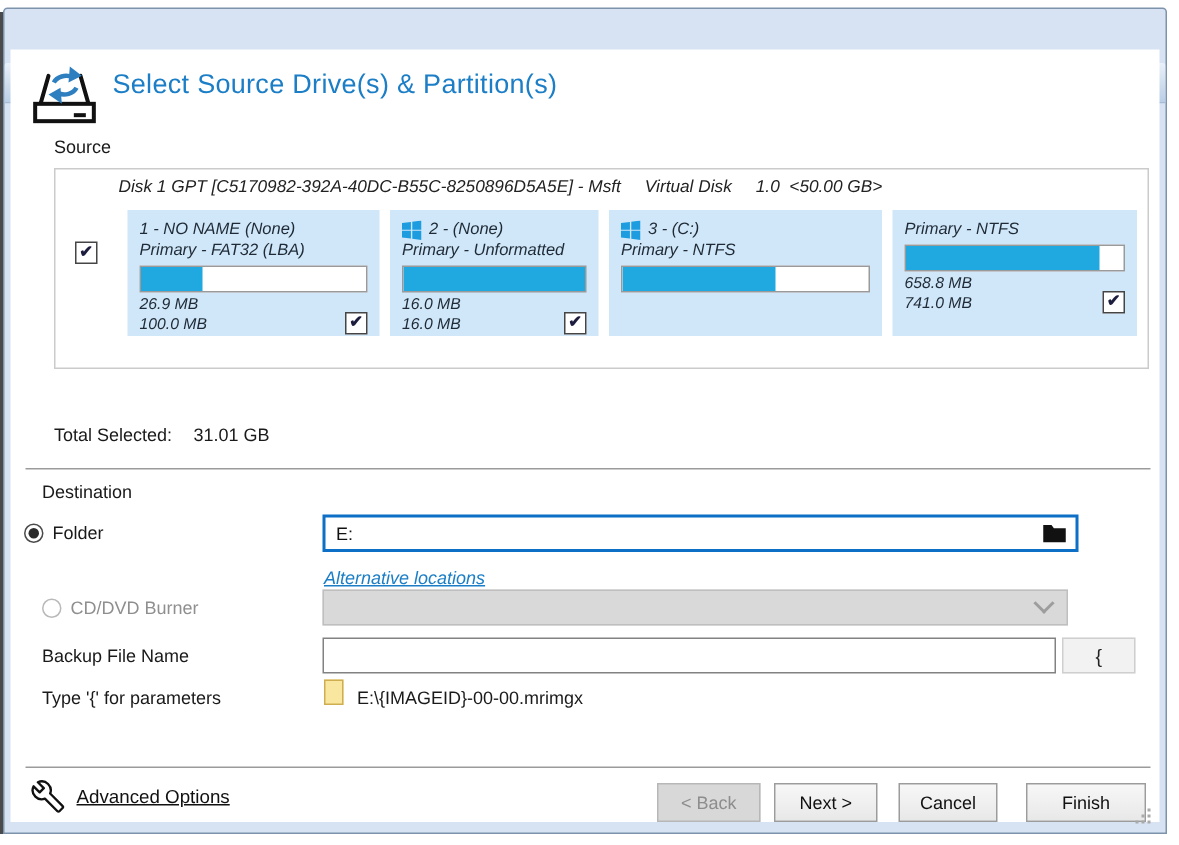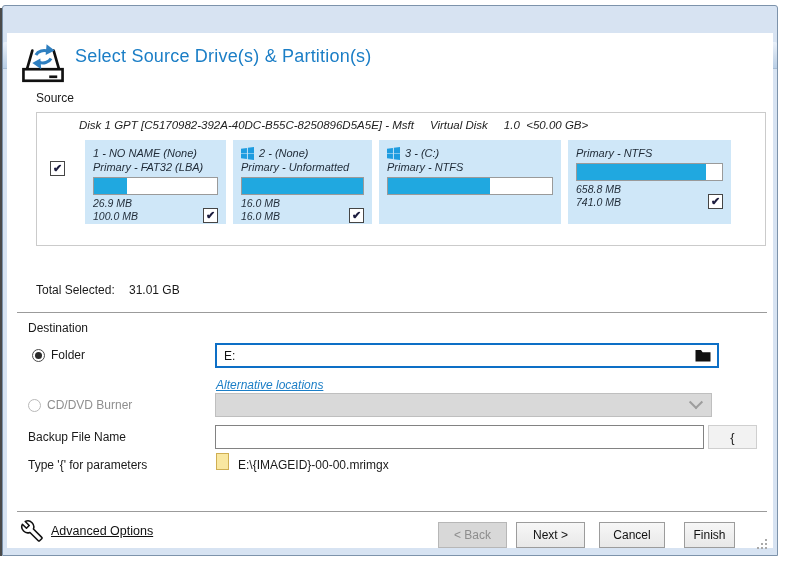--- a/index.html
+++ b/index.html
@@ -49,21 +49,21 @@
   .disk-info{
     position:absolute;left:42px;top:6px;
     font-size:11.5px;font-style:italic;color:#222;white-space:pre;
   }
   .disk-check{position:absolute;left:13px;top:48px;}
   .tiles{position:absolute;left:48px;top:27px;display:flex;gap:7px;}
   .tile{
     background:#cfe7f8;height:84px;box-sizing:border-box;
     padding:6px 8px 5px 8px;
   }
-  .tile.t1{width:141px;}  .tile.t2{width:139px;}
+  .tile.t1{width:168px;}  .tile.t2{width:139px;}
   .tile.t3{width:182px;}  .tile.t4{width:163px;}
   .tline{font-size:11px;font-style:italic;color:#1f2a36;display:flex;align-items:center;gap:5px;line-height:14px;white-space:nowrap;overflow:hidden;}
   .winlogo{display:inline-block;width:13px;height:13px;flex:0 0 auto;}
   .pbar{
     margin-top:3px;height:18px;background:#fff;border:1px solid #9a9a9a;
     box-sizing:border-box;overflow:hidden;
   }
   .pbar-fill{height:100%;background:#20a8e0;}
   .tile-bottom{margin-top:2px;display:flex;justify-content:space-between;align-items:flex-end;}
   .sizes div{font-size:10.5px;font-style:italic;color:#1f2a36;line-height:13px;white-space:nowrap;}
@@ -84,21 +84,21 @@
   .radio.disabled{border-color:#b9b9b9;}
 
   
   .total-label{position:absolute;left:29px;top:250px;font-size:12px;color:#1a1a1a;}
   .total-value{position:absolute;left:122px;top:250px;font-size:12px;color:#1a1a1a;}
   .divider1{position:absolute;left:10px;top:279px;width:750px;border-top:1px solid #9b9b9b;}
   .divider2{position:absolute;left:10px;top:478px;width:750px;border-top:1px solid #9b9b9b;}
 
   
   .dest-label{position:absolute;left:21px;top:288px;font-size:12px;color:#1a1a1a;}
-  .radio-row-folder{position:absolute;left:25px;top:315px;display:flex;align-items:center;gap:6px;font-size:12px;color:#1a1a1a;}
+  .radio-row-folder{position:absolute;left:9px;top:315px;display:flex;align-items:center;gap:6px;font-size:12px;color:#1a1a1a;}
   .folder-field{
     position:absolute;left:208px;top:310px;width:504px;height:25px;box-sizing:border-box;
     border:2px solid #0d6fc6;background:#fff;display:flex;align-items:center;
     padding:0 6px 0 7px;font-size:12px;color:#111;
   }
   .folder-field .spacer{flex:1;}
   .alt-link{
     position:absolute;left:209px;top:345px;font-size:12px;font-style:italic;
     color:#1b7ec6;text-decoration:underline;cursor:pointer;
   }
@@ -133,21 +133,21 @@
   .btn{
     position:absolute;top:489px;height:26px;box-sizing:border-box;
     border:1px solid #9c9c9c;background:linear-gradient(#f7f7f7,#e8e8e8);
     font-family:"Liberation Sans", sans-serif;font-size:12px;color:#111;
     display:flex;align-items:center;justify-content:center;cursor:pointer;
   }
   .btn.disabled{background:#d8d8d8;border-color:#b7b7b7;color:#8d8d8d;cursor:default;}
   .btn-back{left:431px;width:69px;}
   .btn-next{left:509px;width:69px;}
   .btn-cancel{left:592px;width:66px;}
-  .btn-finish{left:677px;width:51px;}
+  .btn-finish{left:677px;width:80px;}
   .grip{position:absolute;left:748px;top:504px;width:13px;height:13px;}
 </style>
 </head>
 <body>
 
 <div class="bg-sliver"></div>
 
 <div class="dialog">
   <div class="titlebar">
     <span>Disk Image</span>

